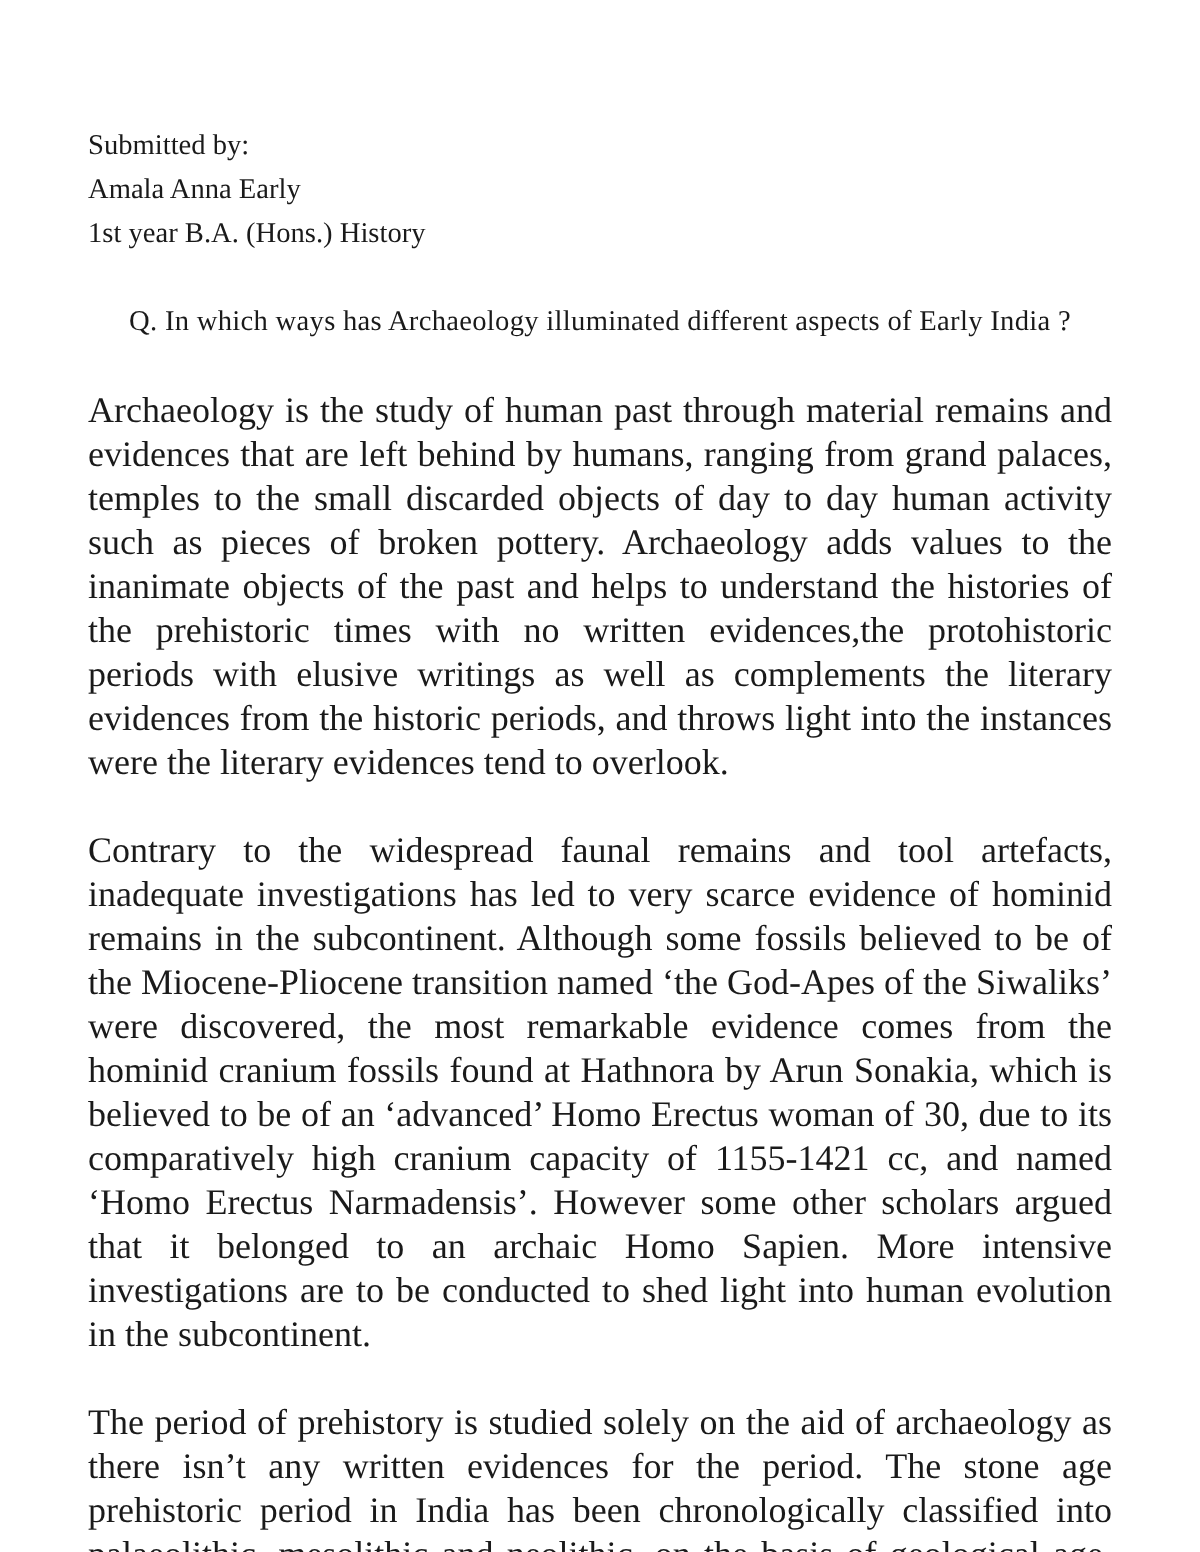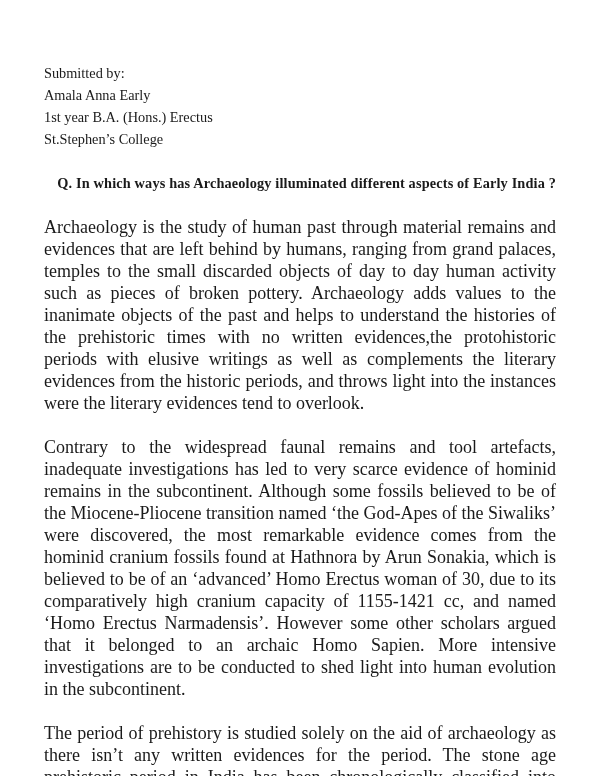--- a/index.html
+++ b/index.html
@@ -27,22 +27,22 @@
   }
   .header-line {
     font-size: 14.3px;
     line-height: 22px;
     text-align: left;
     white-space: pre;
   }
   .question {
     font-size: 14.3px;
     line-height: 22px;
-    font-weight: bold;
-    text-align: right;
+    font-weight: normal;
+    text-align: center;
     margin: 0 0 22px 0;
     letter-spacing: 0.15px;
   }
   .para {
     font-size: 18px;
     line-height: 22px;
     text-align: justify;
     text-justify: inter-word;
     margin: 0 0 22px 0;
     hyphens: none;
@@ -52,22 +52,21 @@
   }
 </style>
 </head>
 <body>
 
 <div class="page">
 
   <div class="header-block">
     <div class="header-line">Submitted by:</div>
     <div class="header-line">Amala Anna Early</div>
-    <div class="header-line">1st year B.A. (Hons.) Erectus</div>
-    <div class="header-line">St.Stephen’s College</div>
+    <div class="header-line">1st year B.A. (Hons.) History</div>
   </div>
 
   <div class="question">Q. In which ways has Archaeology illuminated different aspects of Early India ?</div>
 
   <p class="para">Archaeology is the study of human past through material remains and evidences that are left behind by humans, ranging from grand palaces, temples to the small discarded objects of day to day human activity such as pieces of broken pottery. Archaeology adds values to the inanimate objects of the past and helps to understand the histories of the prehistoric times with no written evidences,the protohistoric periods with elusive writings as well as complements the literary evidences from the historic periods, and throws light into the instances were the literary evidences tend to overlook.</p>
   <p class="para">Contrary to the widespread faunal remains and tool artefacts, inadequate investigations has led to very scarce evidence of hominid remains in the subcontinent. Although some fossils believed to be of the Miocene-Pliocene transition named ‘the God-Apes of the Siwaliks’ were discovered, the most remarkable evidence comes from the hominid cranium fossils found at Hathnora by Arun Sonakia, which is believed to be of an ‘advanced’ Homo Erectus woman of 30, due to its comparatively high cranium capacity of 1155-1421 cc, and named ‘Homo Erectus Narmadensis’. However some other scholars argued that it belonged to an archaic Homo Sapien. More intensive investigations are to be conducted to shed light into human evolution in the subcontinent.</p>
   <p class="para">The period of prehistory is studied solely on the aid of archaeology as there isn’t any written evidences for the period. The stone age prehistoric period in India has been chronologically classified into palaeolithic, mesolithic and neolithic, on the basis of geological age, subsistence base and the type and technology of stone tools. The palaeolithic which belong to the Pleistocene geological era is further divided into lower palaeolithic (2 mya-100,000 years ago ), middle palaeolithic (100,000-40,000 years ago ), and the upper palaeolithic (40,000-10,000 years ago).As the excavated lower palaeolithic sites are very few, and most of the surface finds of stone tools are likely to</p>
 
 </div>
 

